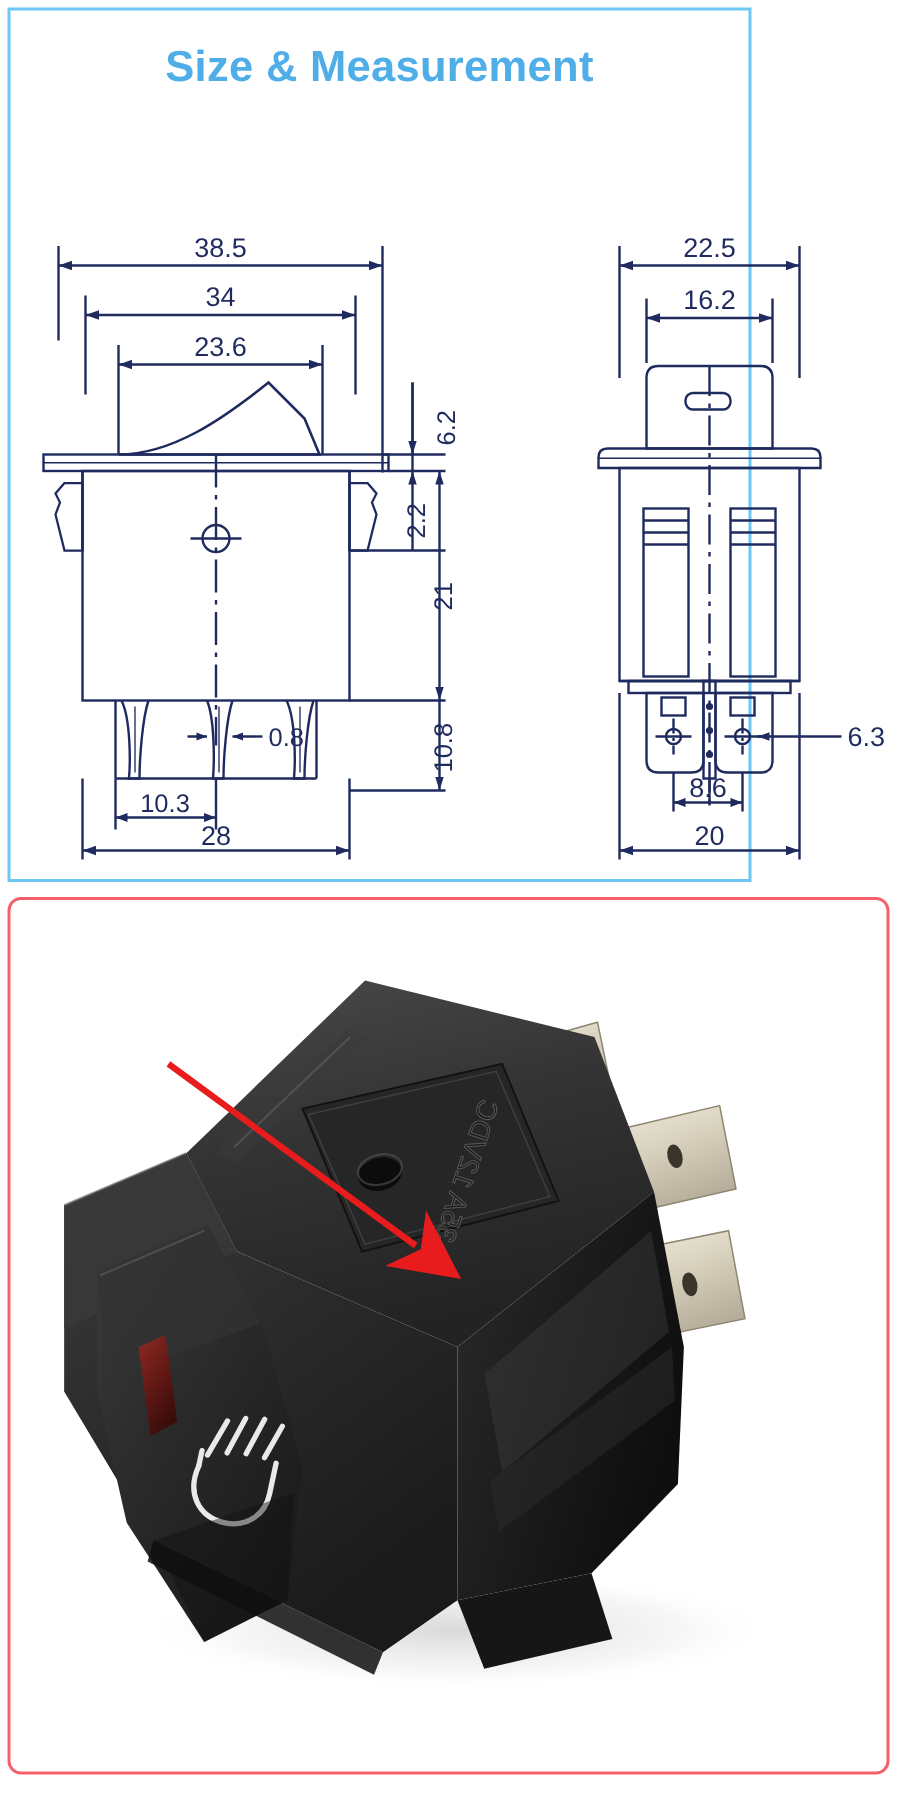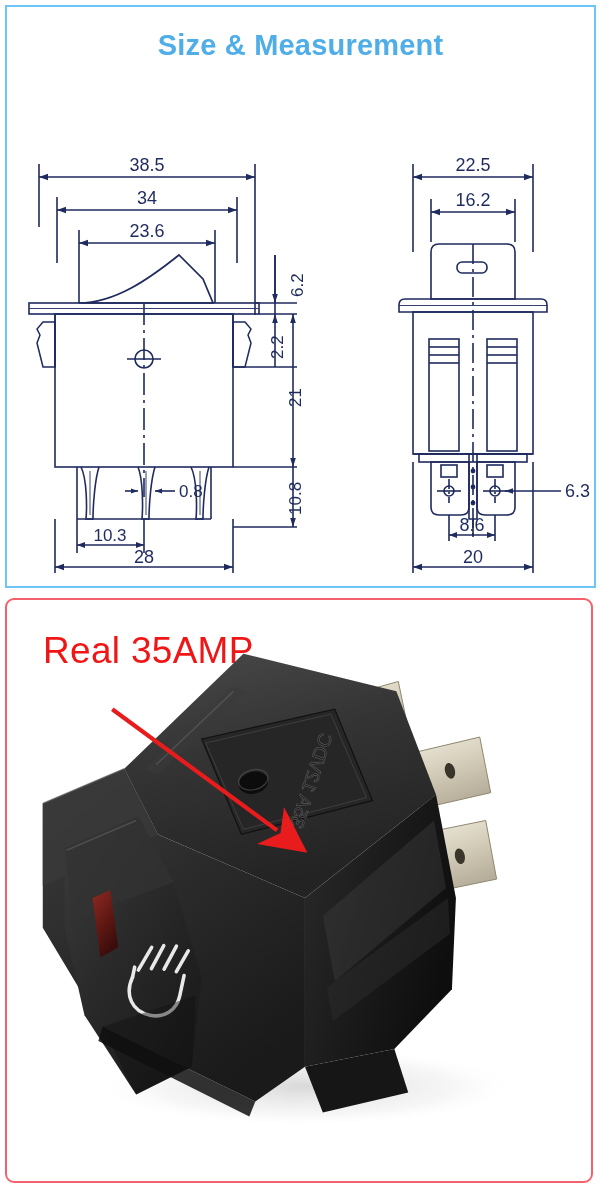--- a/index.html
+++ b/index.html
@@ -6,21 +6,21 @@
   body{
     width:600px;height:1200px;
     background:#ffffff;
     font-family:"Liberation Sans", sans-serif;
     overflow:hidden;
     position:relative;
   }
   
   .panel-size{
     position:absolute;left:5px;top:5px;
-    width:591px;height:583px;
+    width:496px;height:583px;
     border:2px solid #6EC6F5;
     box-sizing:border-box;
     background:#fff;
   }
   .panel-title{
     position:absolute;left:0;top:22px;width:100%;
     text-align:center;
     font-size:29px;font-weight:bold;
     color:#4FAEE8;
     letter-spacing:.2px;
@@ -244,21 +244,20 @@
       <text x="180" y="430" font-size="18" fill="#1F2A5E" font-family="Liberation Sans, sans-serif">6.3</text>
       <text x="87" y="464" text-anchor="middle" font-size="18" fill="#1F2A5E" font-family="Liberation Sans, sans-serif">8.6</text>
       <text x="88" y="496" text-anchor="middle" font-size="18" fill="#1F2A5E" font-family="Liberation Sans, sans-serif">20</text>
     </svg>
 
   </div>
 </div>
 
 <div class="panel-photo">
 
-  <div class="callout">Real 35AMP</div>
 
   <svg class="photo-stage" viewBox="0 0 588 585">
     <defs>
       <linearGradient id="topFace" x1="0" y1="0" x2="0.3" y2="1">
         <stop offset="0%" stop-color="#4a4a4a"></stop>
         <stop offset="45%" stop-color="#343434"></stop>
         <stop offset="100%" stop-color="#232323"></stop>
       </linearGradient>
       <linearGradient id="frontFace" x1="0" y1="0" x2="1" y2="0.4">
         <stop offset="0%" stop-color="#2e2e2e"></stop>

